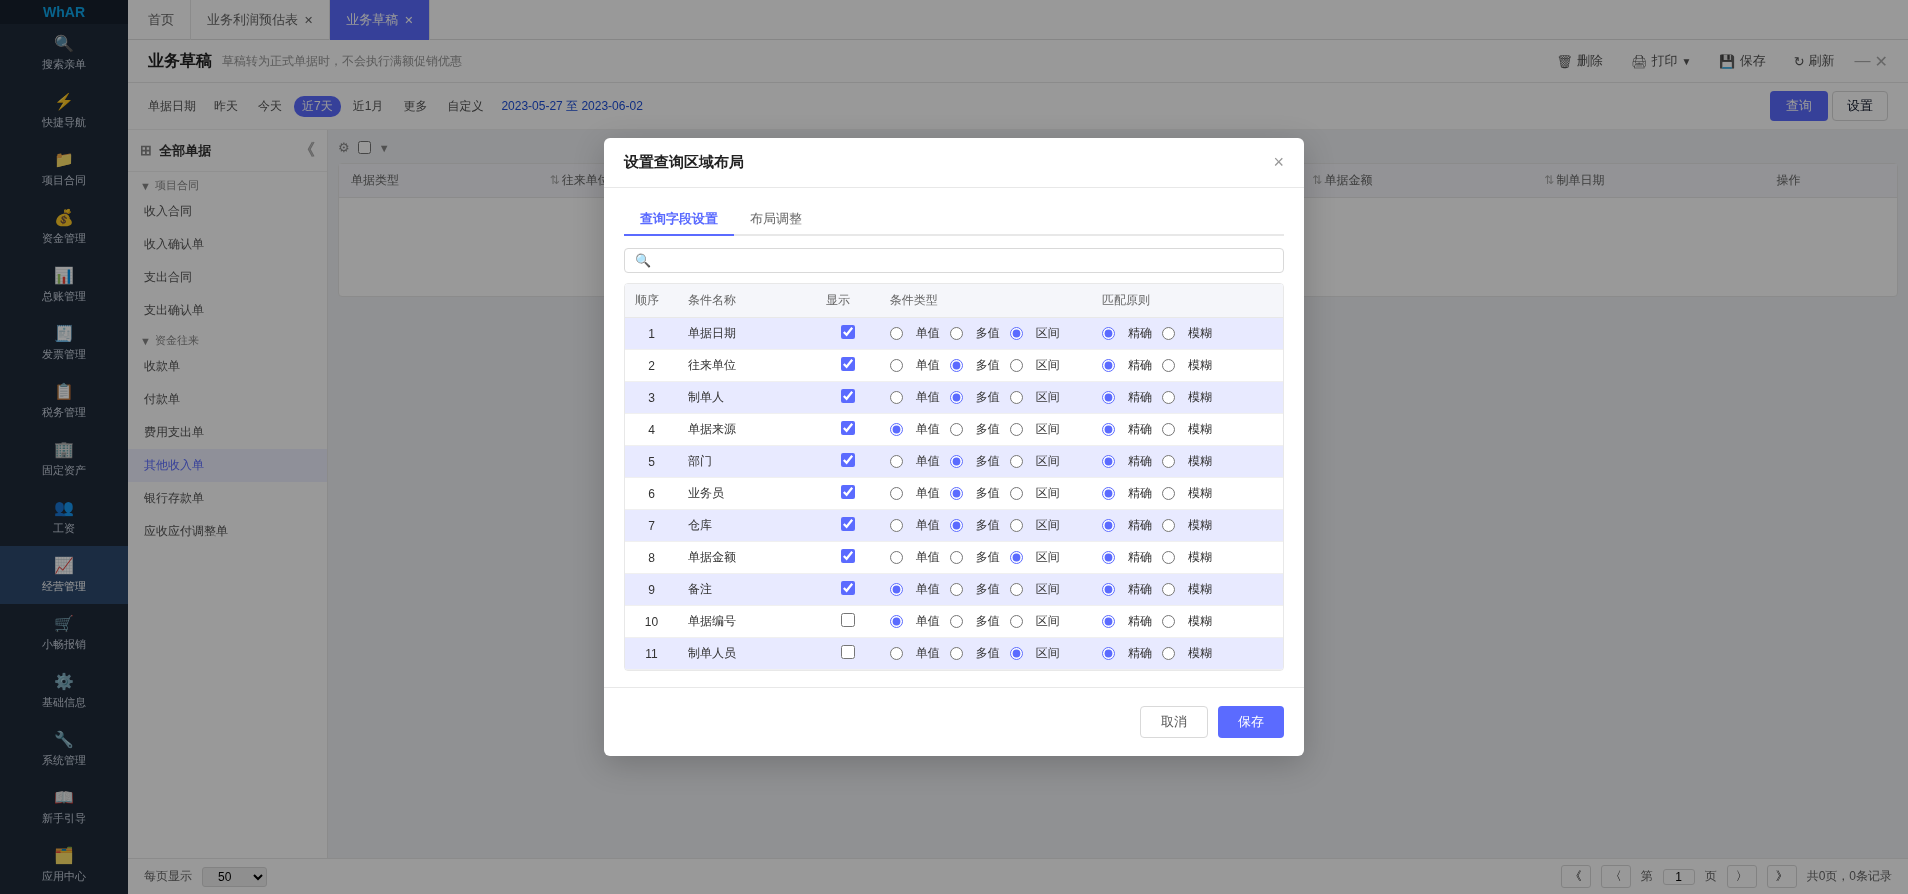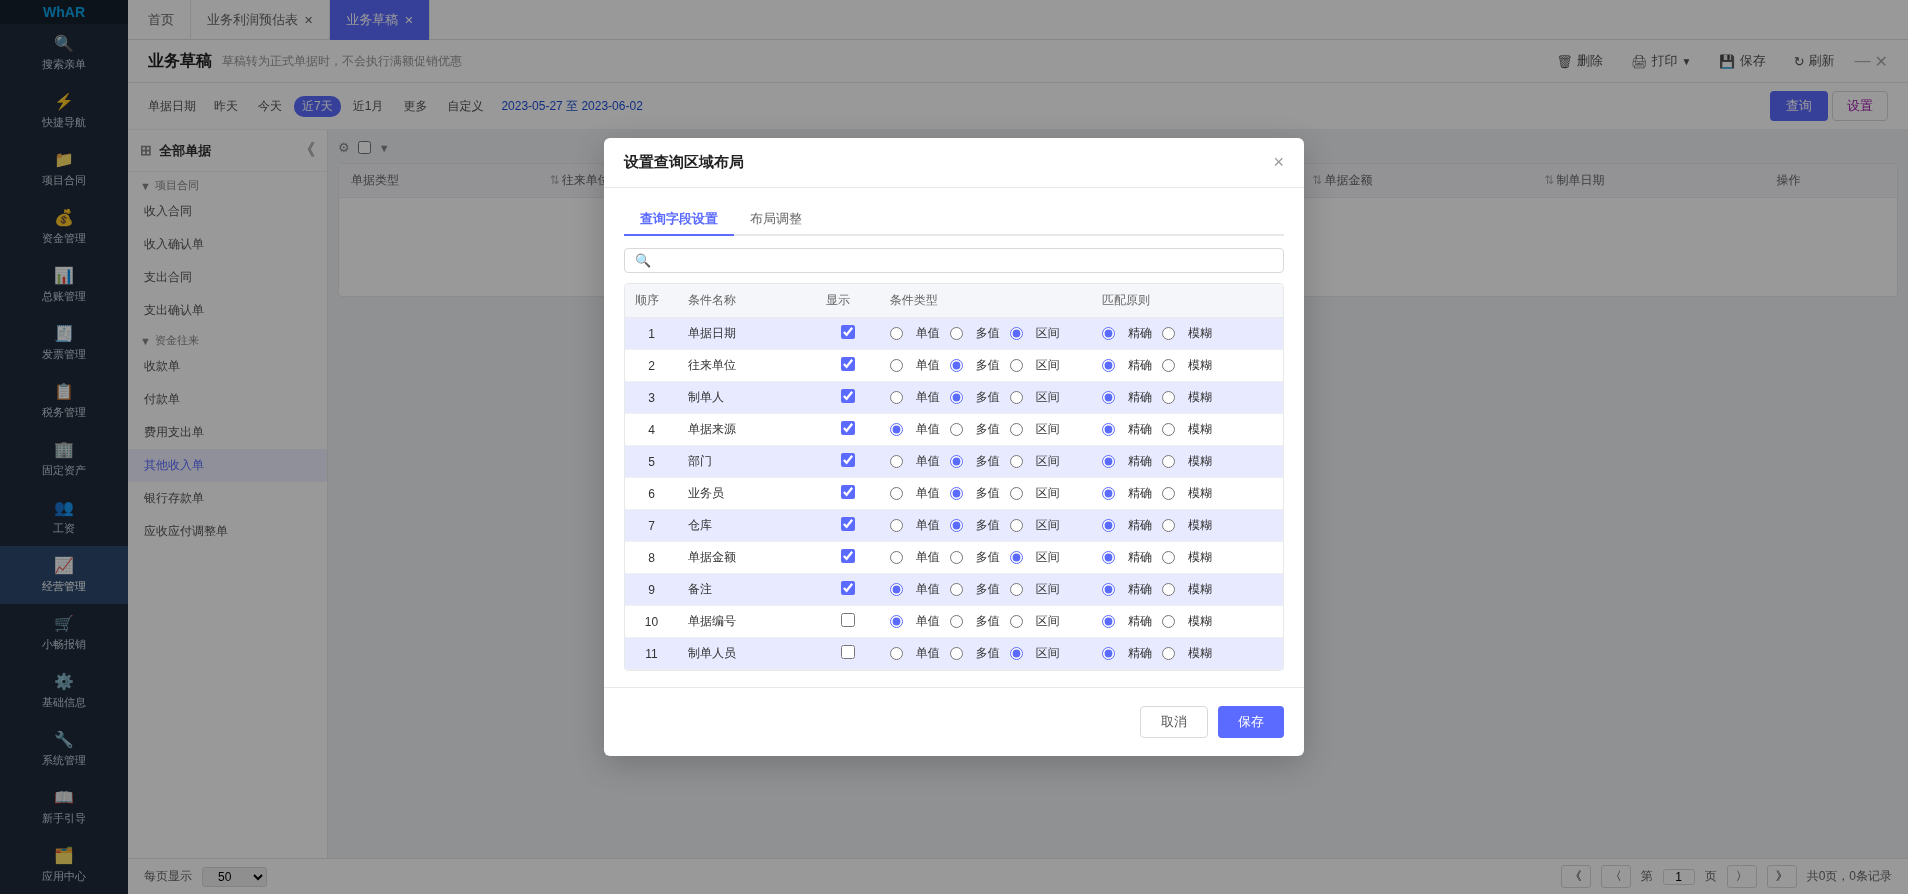--- a/index.html
+++ b/index.html
@@ -34,21 +34,21 @@
     .header-actions { display: flex; align-items: center; gap: 12px; }
     .header-btn { display: flex; align-items: center; gap: 4px; cursor: pointer; color: #555; font-size: 13px; padding: 4px 8px; border-radius: 3px; }
 
     
     .filter-bar { background: #fff; padding: 8px 20px; display: flex; align-items: center; gap: 10px; border-bottom: 1px solid #f0f0f0; flex-wrap: wrap; }
     .filter-label { color: #555; font-size: 12px; }
     .filter-btn { padding: 2px 8px; border-radius: 3px; cursor: pointer; font-size: 12px; color: #555; }
     .filter-btn.active { background: #5b6bff; color: #fff; border-radius: 10px; }
     .filter-date { font-size: 12px; color: #1d4ed8; }
     .query-btn { background: #5b6bff; color: #fff; border: none; padding: 5px 16px; border-radius: 4px; cursor: pointer; font-size: 13px; }
-    .set-btn { background: #fff; color: #a21caf; border: 1px solid #d9d9d9; padding: 5px 14px; border-radius: 4px; cursor: pointer; font-size: 13px; }
+    .set-btn { background: #fff; color: #0f172a; border: 1px solid #d9d9d9; padding: 5px 14px; border-radius: 4px; cursor: pointer; font-size: 13px; }
 
     
     .content-area { flex: 1; display: flex; gap: 0; overflow: hidden; }
     .left-panel { width: 200px; background: #fff; border-right: 1px solid #e8e8e8; flex-shrink: 0; }
     .left-panel-header { padding: 10px 12px; display: flex; align-items: center; justify-content: space-between; font-size: 13px; font-weight: bold; border-bottom: 1px solid #f0f0f0; }
     .left-panel-item { padding: 8px 16px; font-size: 12px; color: #555; cursor: pointer; }
     .left-panel-item.active { background: #eef0ff; color: #5b6bff; }
     .left-panel-group { padding: 6px 12px 2px; color: #888; font-size: 11px; display: flex; align-items: center; gap: 4px; cursor: pointer; }
     .main-table-area { flex: 1; overflow: auto; padding: 10px; }
     .table-toolbar { display: flex; align-items: center; gap: 8px; margin-bottom: 8px; }

